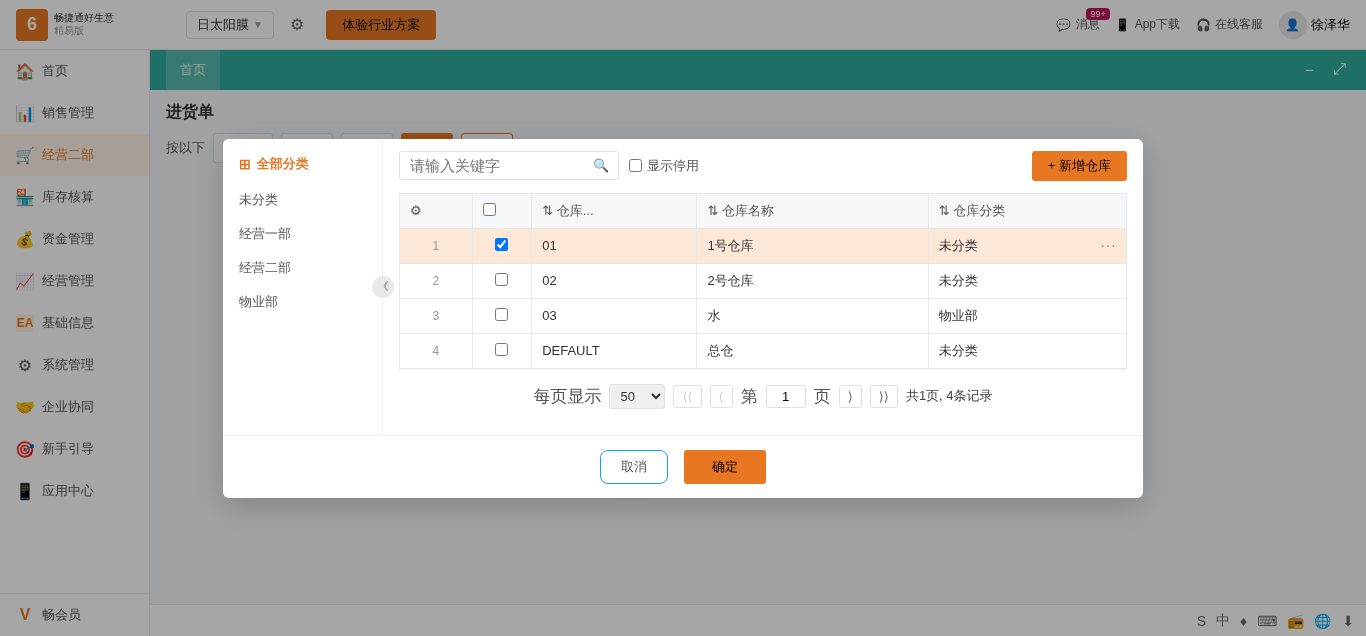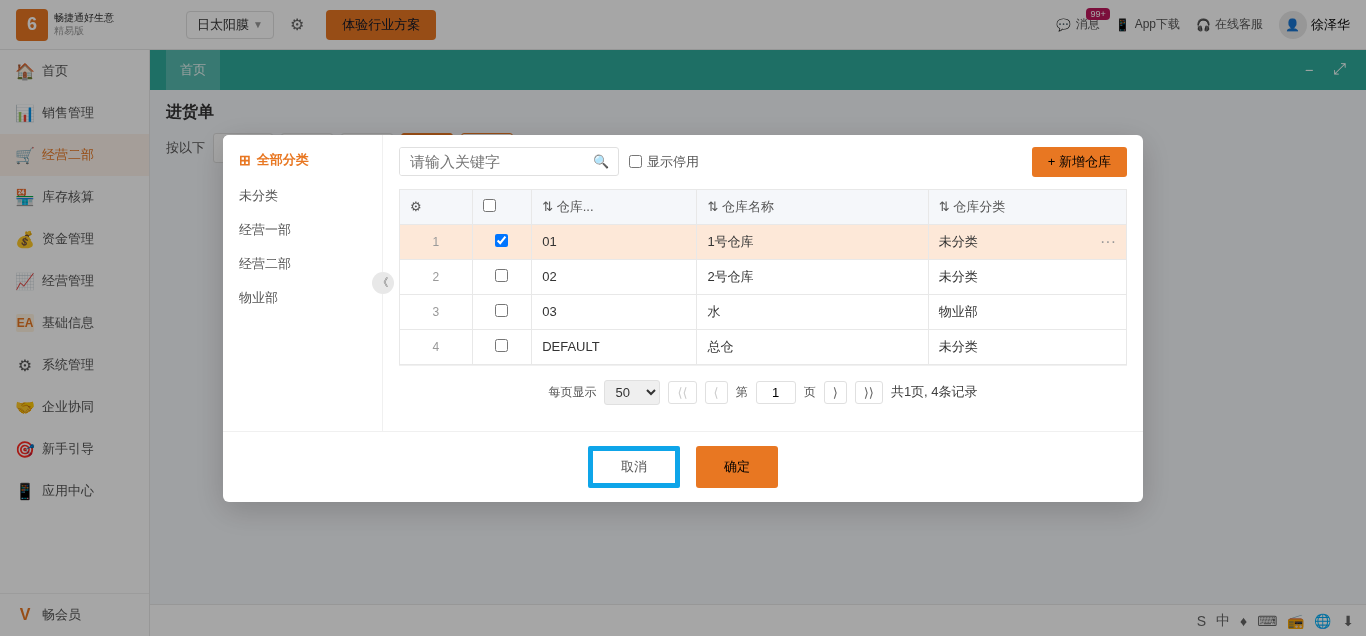--- a/index.html
+++ b/index.html
@@ -206,21 +206,21 @@
     .col-name { width: 140px; }
     .col-cat { width: 120px; }
     .row-checkbox { cursor: pointer; }
 
     
     .pagination {
       display: flex; align-items: center; justify-content: center;
       gap: 8px; padding: 14px 0; border-top: 1px solid #f0f0f0;
       margin-top: auto;
     }
-    .pag-label { color: #555; font-size: 12px; }
+    .pag-label { color: #555; font-size: 17px; }
     .pag-select {
       border: 1px solid #e0e0e0; border-radius: 3px;
       padding: 3px 6px; font-size: 13px; color: #333;
     }
     .pag-btn {
       border: 1px solid #e0e0e0; background: #fff; color: #666;
       padding: 3px 8px; border-radius: 3px; cursor: pointer; font-size: 13px;
     }
     .pag-btn:disabled { color: #ccc; cursor: default; }
     .pag-input {
@@ -228,22 +228,22 @@
       padding: 3px 6px; font-size: 13px; width: 40px; text-align: center;
     }
     .pag-info { color: #404040; font-size: 13px; }
 
     
     .modal-footer {
       display: flex; justify-content: center; gap: 16px;
       padding: 14px 20px; border-top: 1px solid #f0f0f0;
     }
     .cancel-btn {
-      border: 5px solid #0ea5e9; background: #fff; color: #555;
-      padding: 7px 28px; border-radius: 2px; cursor: pointer; font-size: 13px;
+      border: 1px solid #0ea5e9; background: #fff; color: #555;
+      padding: 7px 20px; border-radius: 8px; cursor: pointer; font-size: 13px;
     }
     .confirm-btn {
       background: #e87722; color: #000000; border: none;
       padding: 7px 28px; border-radius: 3px; cursor: pointer; font-size: 13px;
     }
 
     
     .bottom-bar {
       position: absolute; bottom: 0; left: 0; right: 0;
       height: 32px; background: #fff; border-top: 1px solid #e8e8e8;

